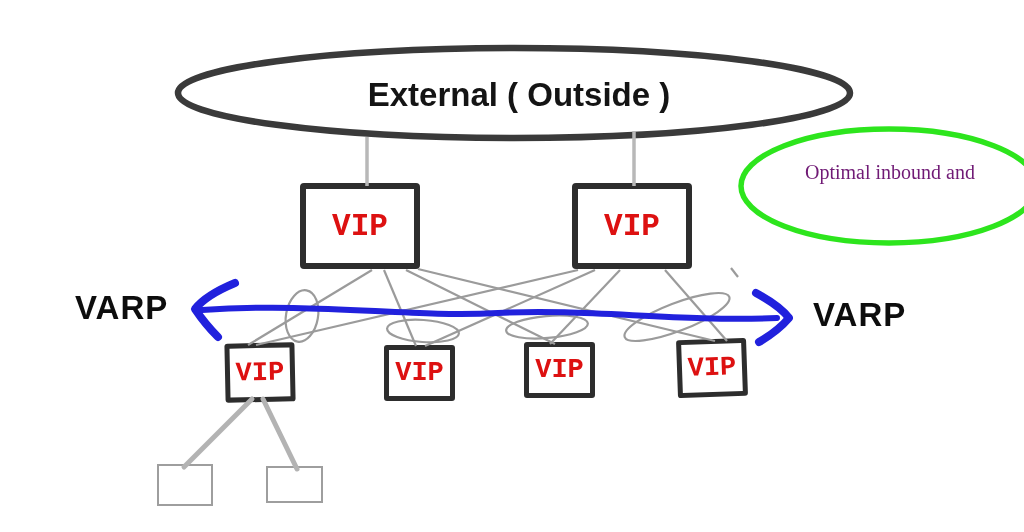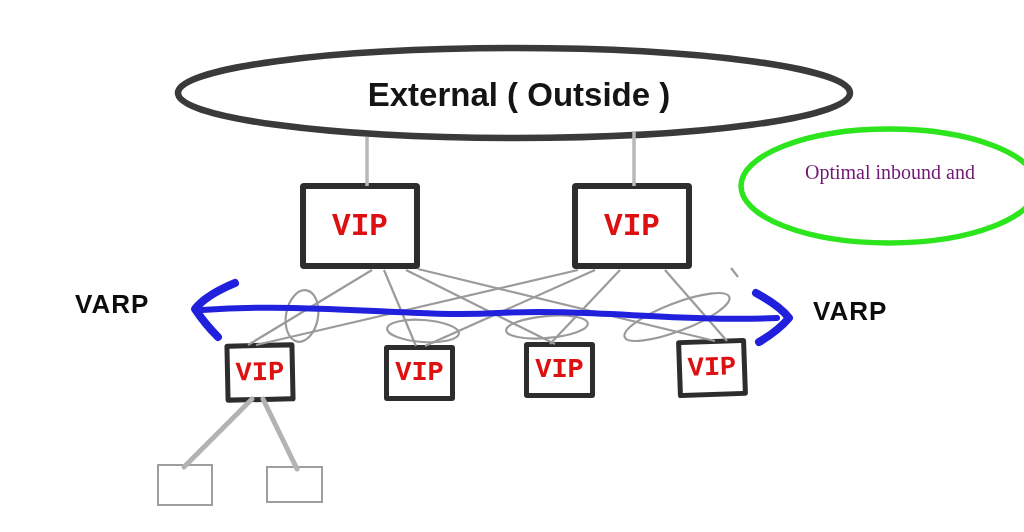--- a/index.html
+++ b/index.html
@@ -11,21 +11,21 @@
   .canvas svg{position:absolute;inset:0;z-index:2;pointer-events:none;}
   .lbl{position:absolute;z-index:3;color:#141414;}
   .external-label{
     left:314px;top:76px;width:370px;text-align:center;
     font-size:33px;font-weight:bold;letter-spacing:0px;
   }
   .note-text{
     left:734px;top:157px;width:272px;text-align:center;
     font-family:Liberation Serif, serif;font-size:20px;line-height:30px;color:#701a75;
   }
-  .varp{font-size:26px;font-weight:800;letter-spacing:1px;color:#0d0d0d;}
+  .varp{font-size:33px;font-weight:800;letter-spacing:1px;color:#0d0d0d;}
   .varp-left{left:55px;top:289px;}
   .varp-right{left:793px;top:296px;}
   .vipbox{
     position:absolute;z-index:1;box-sizing:border-box;background:#fff;
     border:6px solid #2d2d2d;border-radius:4px;
     display:flex;align-items:center;justify-content:center;
   }
   .vip{
     font-family:"Liberation Mono",monospace;font-weight:bold;
   }

